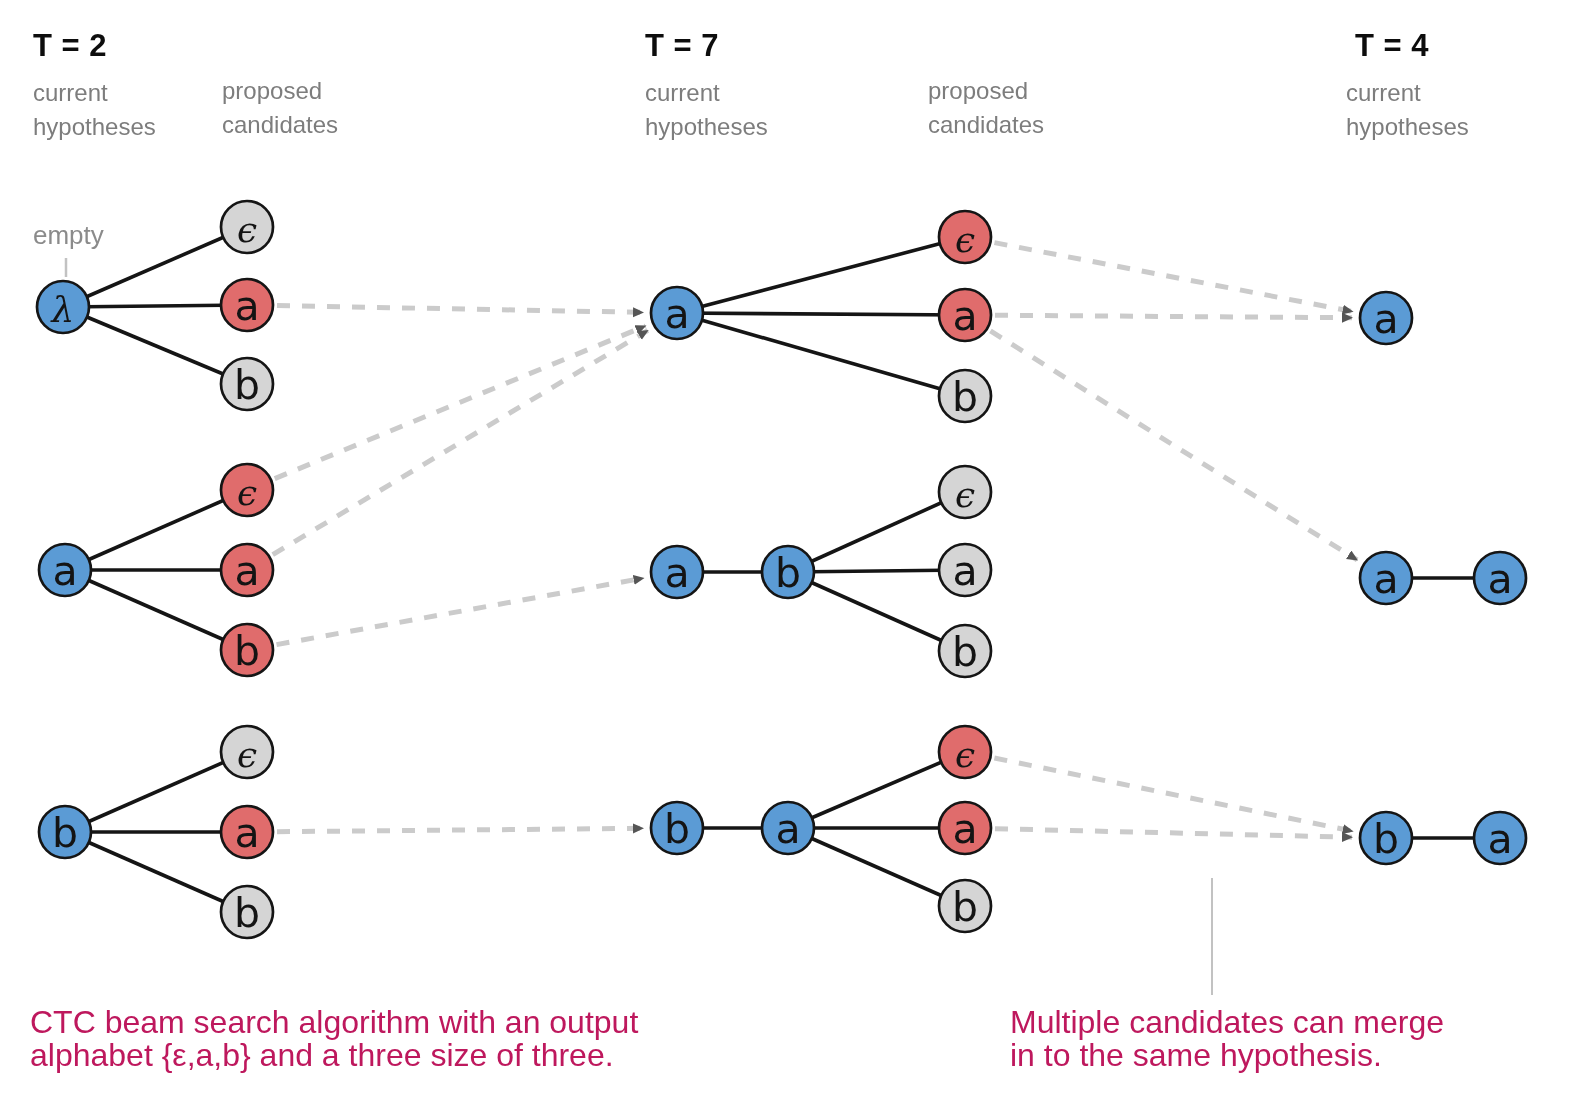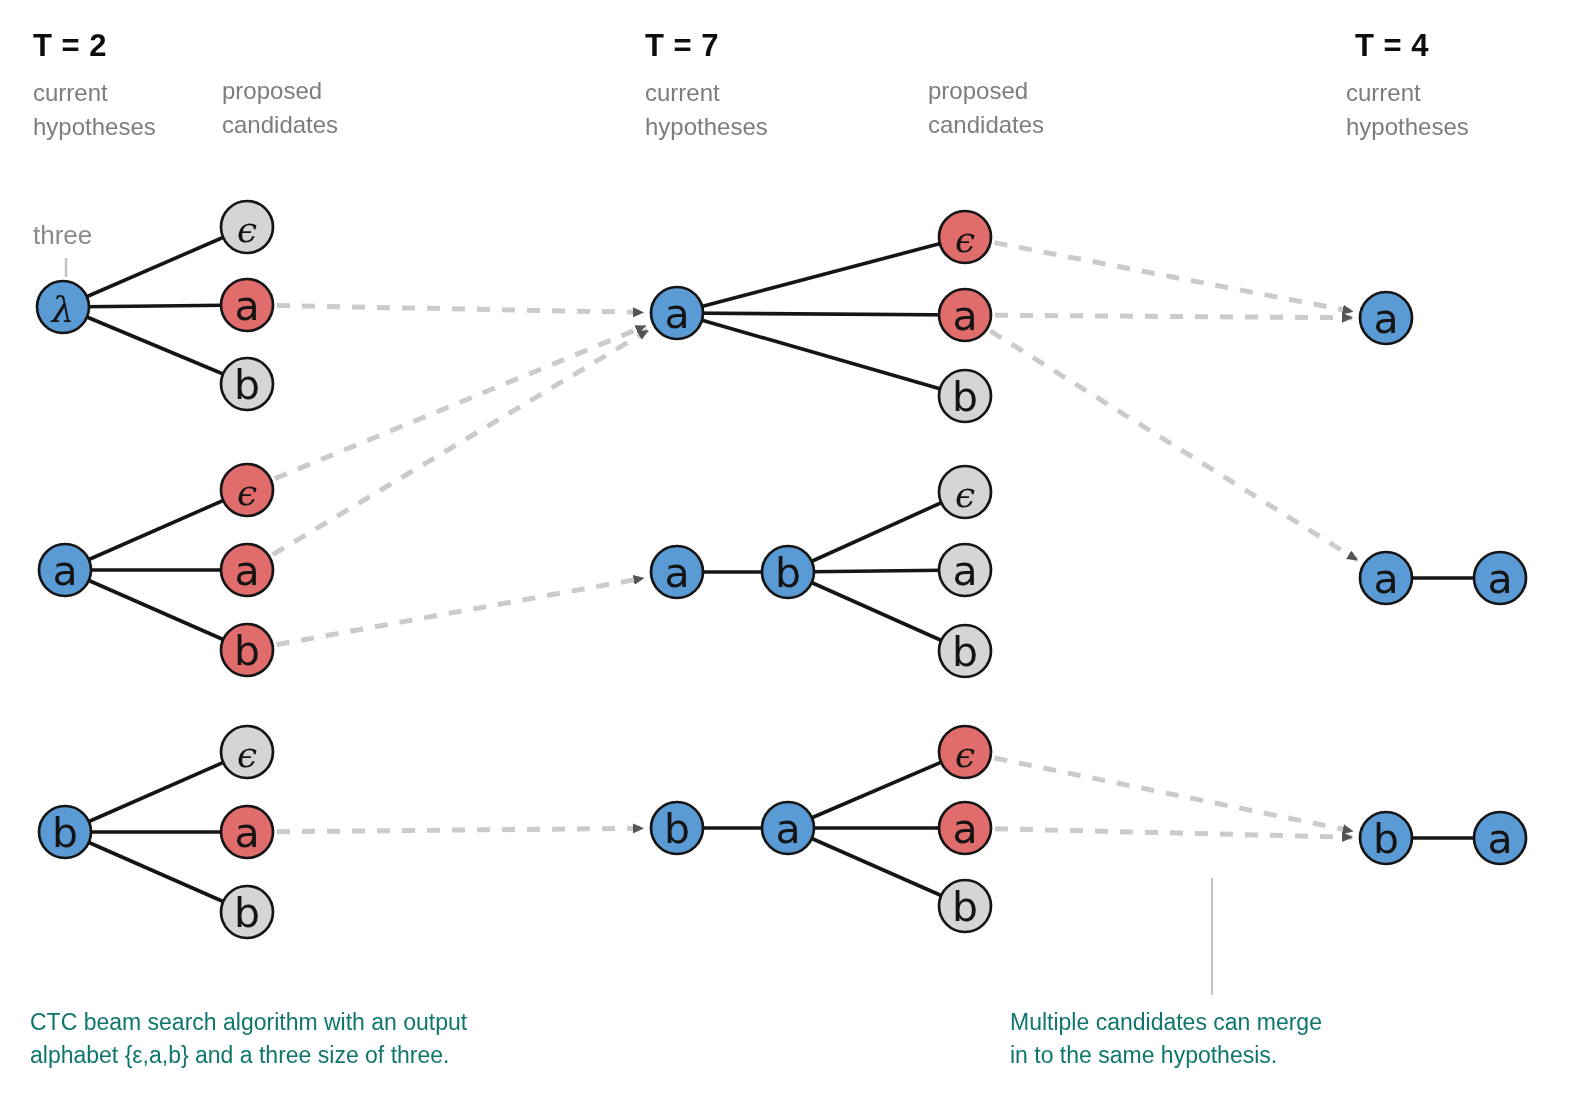--- a/index.html
+++ b/index.html
@@ -9,21 +9,21 @@
   }
   #diagram-svg{position:absolute;left:0;top:0;}
   .col-title{
     position:absolute;font-size:31px;font-weight:bold;color:#0d0d0d;
     letter-spacing:0.5px;white-space:nowrap;
   }
   .col-sub{
     position:absolute;font-size:24px;color:#7d7d7d;line-height:34px;white-space:nowrap;
   }
   .empty-label{position:absolute;left:33px;top:220px;font-size:26px;color:#8b8b8b;}
-  .caption{position:absolute;font-size:23px;color:#0f766e;line-height:33px;white-space:nowrap;}
+  .caption{position:absolute;font-size:32px;color:#be185d;line-height:33px;white-space:nowrap;}
   .caption-left{left:30px;top:1006px;}
   .caption-right{left:1010px;top:1006px;}
 </style>
 </head>
 <body>
 
 <div class="page">
 
   <svg id="diagram-svg" width="1588" height="1096" viewBox="0 0 1588 1096">
       <defs>
@@ -148,21 +148,21 @@
     <div>proposed</div>
     <div>candidates</div>
   </div>
 
   <div class="col-title" style="left:1355px;top:28px">T = 4</div>
   <div class="col-sub" style="left:1346px;top:76px">
     <div>current</div>
     <div>hypotheses</div>
   </div>
 
-  <div class="empty-label">three</div>
+  <div class="empty-label">empty</div>
 
   <div class="caption caption-left">
     <div>CTC beam search algorithm with an output</div>
     <div>alphabet {ε,a,b} and a three size of three.</div>
   </div>
   <div class="caption caption-right">
     <div>Multiple candidates can merge</div>
     <div>in to the same hypothesis.</div>
   </div>
 

